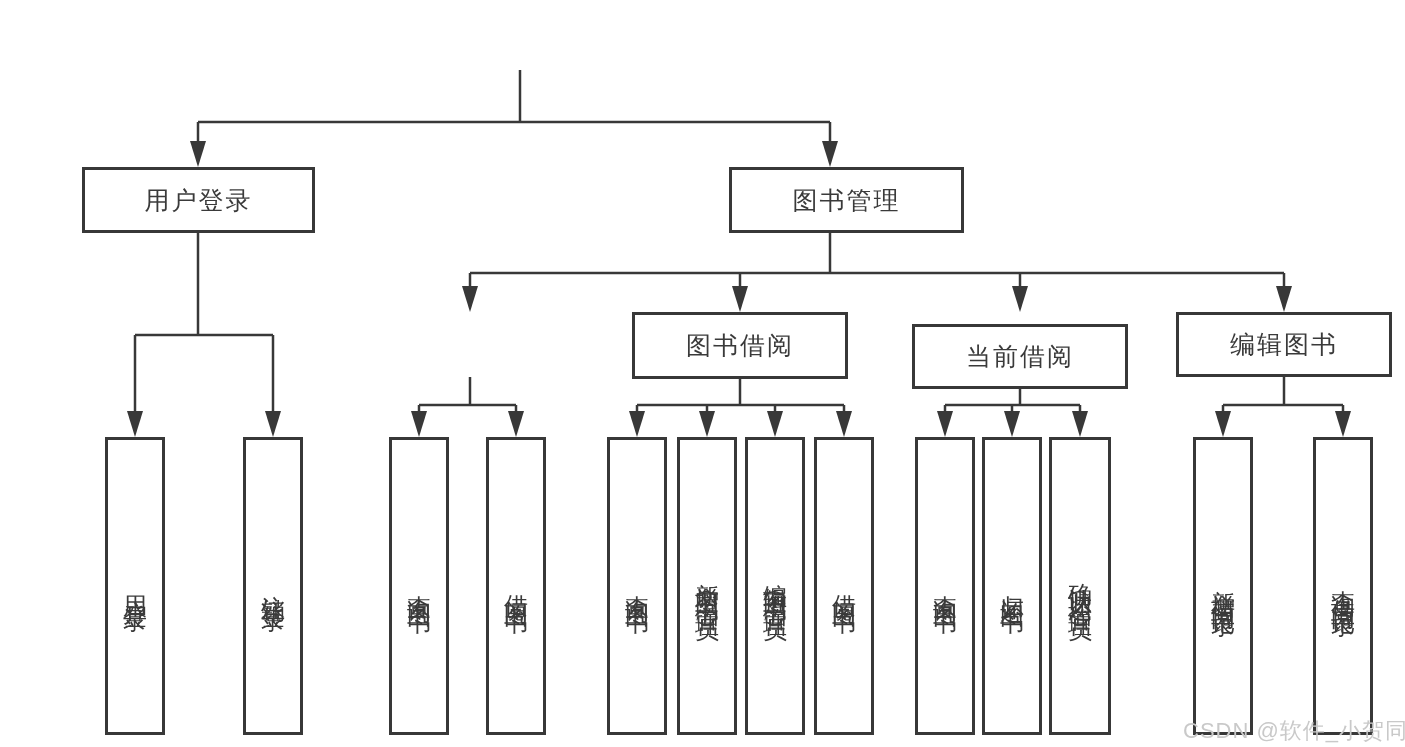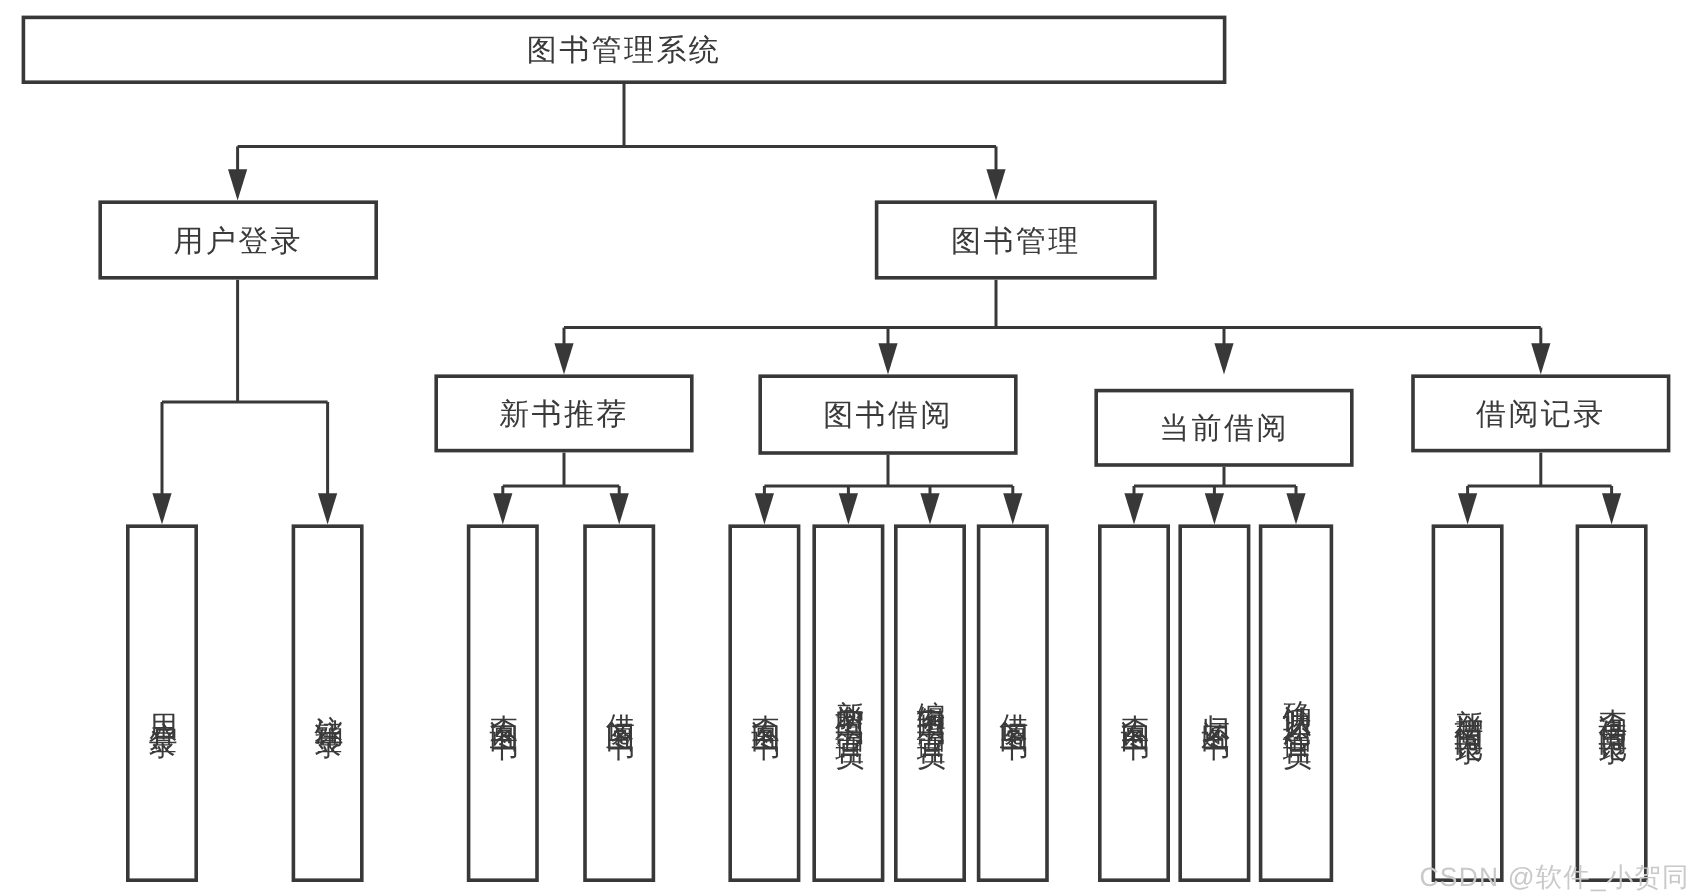--- a/index.html
+++ b/index.html
@@ -114,29 +114,27 @@
       <line x1="1012" y1="405" x2="1012" y2="423" stroke="#383838" stroke-width="2.5"></line>
       <polygon points="1004,411 1020,411 1012,437" fill="#383838"></polygon>
       <line x1="1080" y1="405" x2="1080" y2="423" stroke="#383838" stroke-width="2.5"></line>
       <polygon points="1072,411 1088,411 1080,437" fill="#383838"></polygon>
       <line x1="1223" y1="405" x2="1223" y2="423" stroke="#383838" stroke-width="2.5"></line>
       <polygon points="1215,411 1231,411 1223,437" fill="#383838"></polygon>
       <line x1="1343" y1="405" x2="1343" y2="423" stroke="#383838" stroke-width="2.5"></line>
       <polygon points="1335,411 1351,411 1343,437" fill="#383838"></polygon>
     </svg>
 
-  <div class="hnode" style="left:18px; top:13px; width:1004px; height:57px;">图书管理系统</div>
 
   <div class="hnode" style="left:82px; top:167px; width:233px; height:66px;">用户登录</div>
   <div class="hnode" style="left:713px; top:167px; width:235px; height:66px;margin-left:16px;">图书管理</div>
 
-  <div class="hnode" style="left:362px; top:312px; width:216px; height:65px;">新书推荐</div>
   <div class="hnode" style="left:632px; top:312px; width:216px; height:67px;">图书借阅</div>
   <div class="hnode" style="left:912px; top:312px; width:216px; height:65px;margin-top:12px;">当前借阅</div>
-  <div class="hnode" style="left:1176px; top:312px; width:216px; height:65px;">借阅记录</div>
+  <div class="hnode" style="left:1176px; top:312px; width:216px; height:65px;">编辑图书</div>
 
   <div class="leaf" style="left:105px; width:60px;">
     <span class="vtext">用户登录</span>
   </div>
   <div class="leaf" style="left:243px; width:60px;">
     <span class="vtext">注销登录</span>
   </div>
 
   <div class="leaf" style="left:389px; width:60px;">
     <span class="vtext">查询图书</span>

